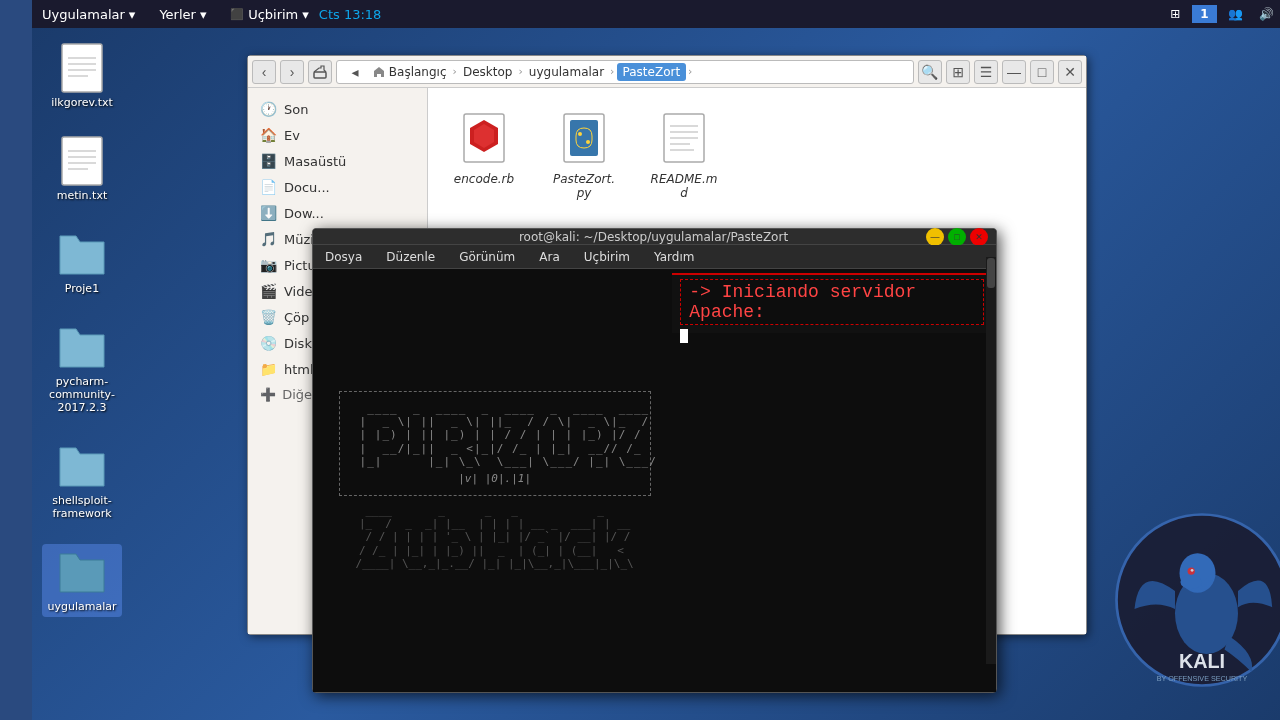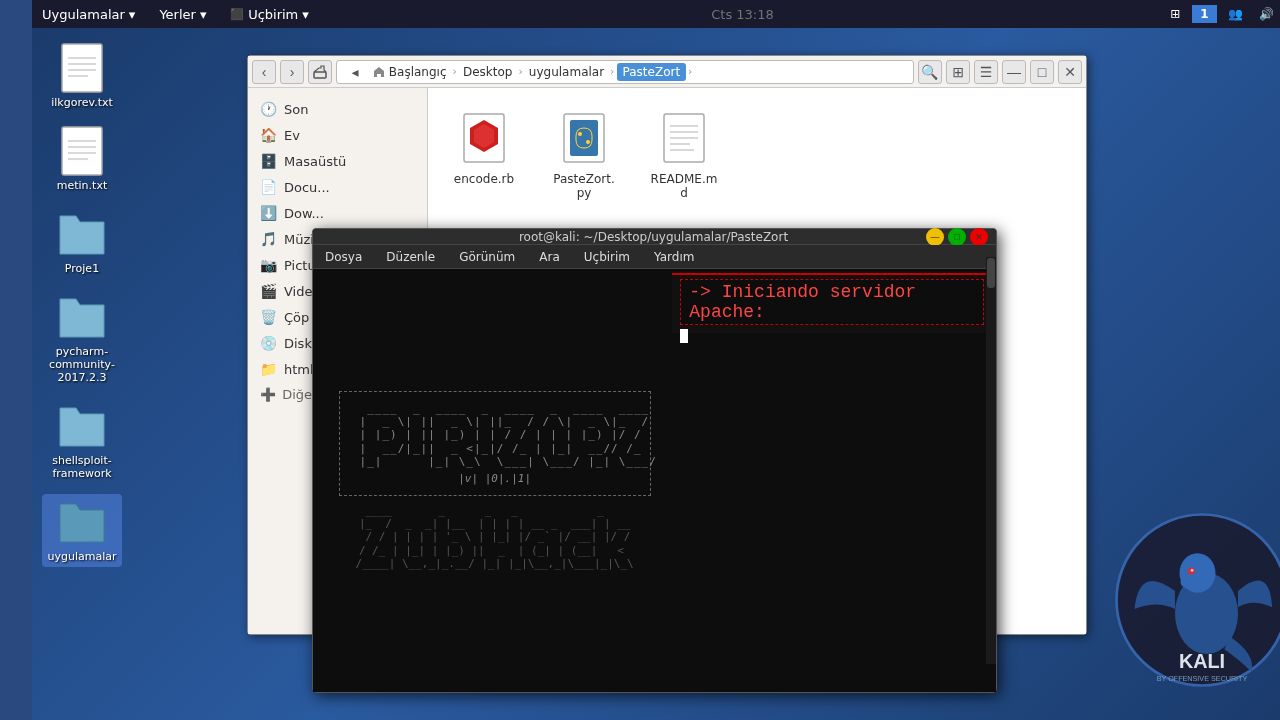--- a/index.html
+++ b/index.html
@@ -47,23 +47,23 @@
       color: white;
       cursor: pointer;
       display: flex;
       align-items: center;
       gap: 4px;
       font-size: 13px;
     }
 
     .taskbar-center {
       flex: 1;
-      text-align: center;
+      text-align: left;
       font-size: 13px;
-      color: #737373;
+      color: #0ea5e9;
     }
 
     .taskbar-right {
       display: flex;
       align-items: center;
       gap: 8px;
       padding-right: 8px;
     }
 
     .taskbar-right-item {
@@ -81,21 +81,21 @@
       font-weight: bold;
     }
 
     
     .desktop-icons {
       position: absolute;
       top: 40px;
       left: 10px;
       display: flex;
       flex-direction: column;
-      gap: 10px;
+      gap: 20px;
     }
 
     .desktop-icon {
       display: flex;
       flex-direction: column;
       align-items: center;
       width: 80px;
       cursor: pointer;
       padding: 4px;
       border-radius: 4px;
@@ -257,20 +257,21 @@
     }
 
     .file-icon {
       display: flex;
       flex-direction: column;
       align-items: center;
       width: 80px;
       cursor: pointer;
       padding: 6px;
       border-radius: 4px;
+      font-style: italic;
     }
 
     .file-icon-img {
       width: 48px;
       height: 56px;
       display: flex;
       align-items: center;
       justify-content: center;
       font-size: 40px;
       margin-bottom: 6px;

